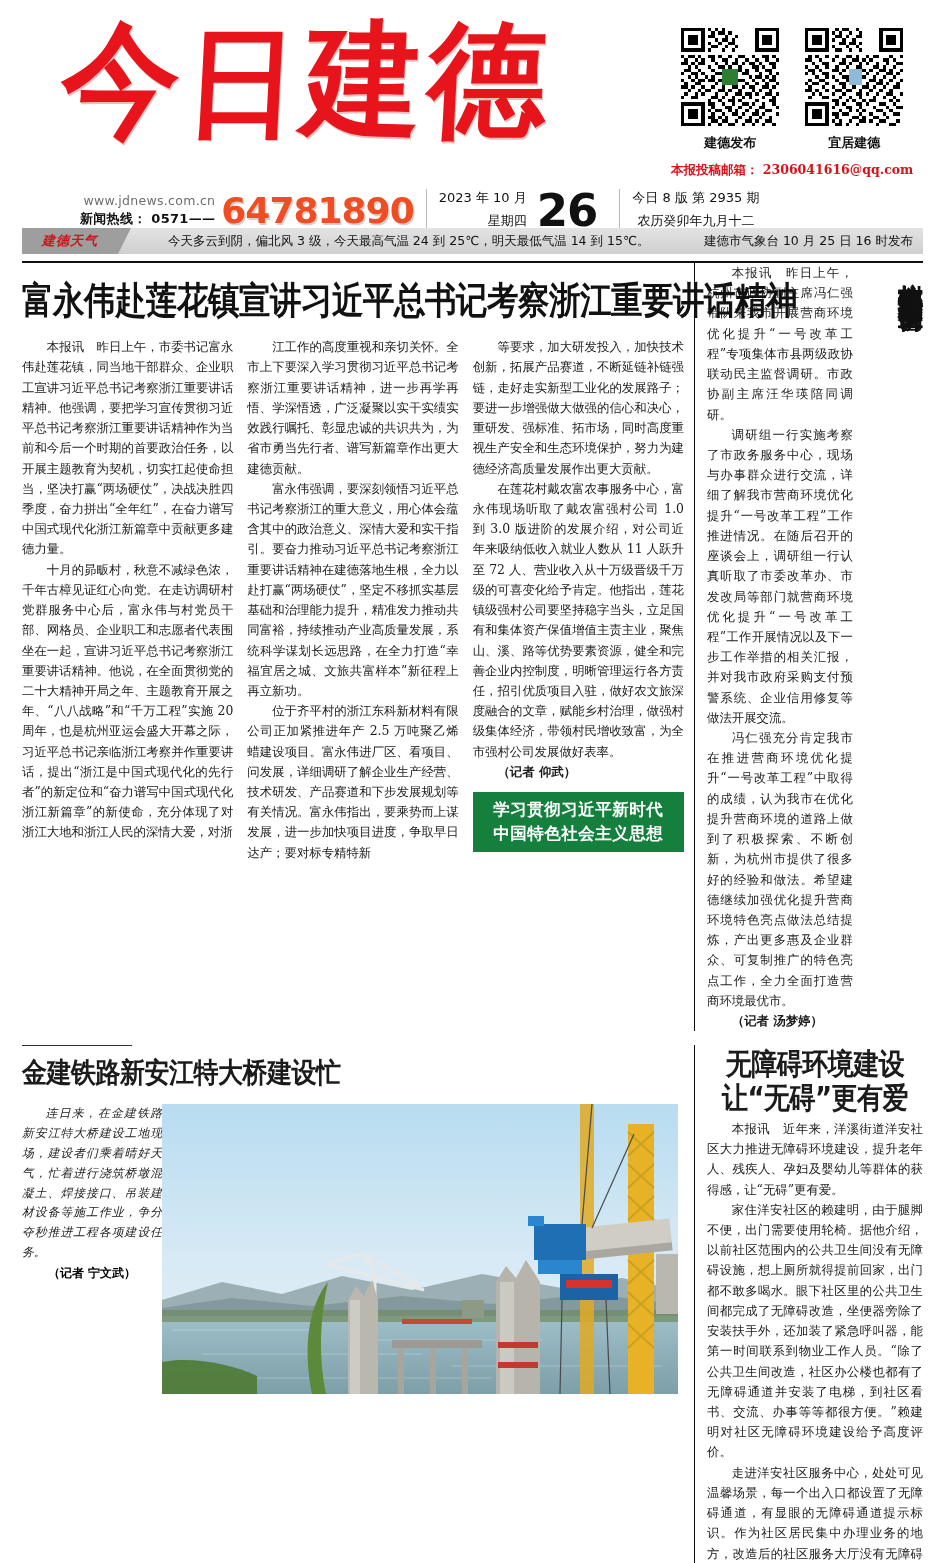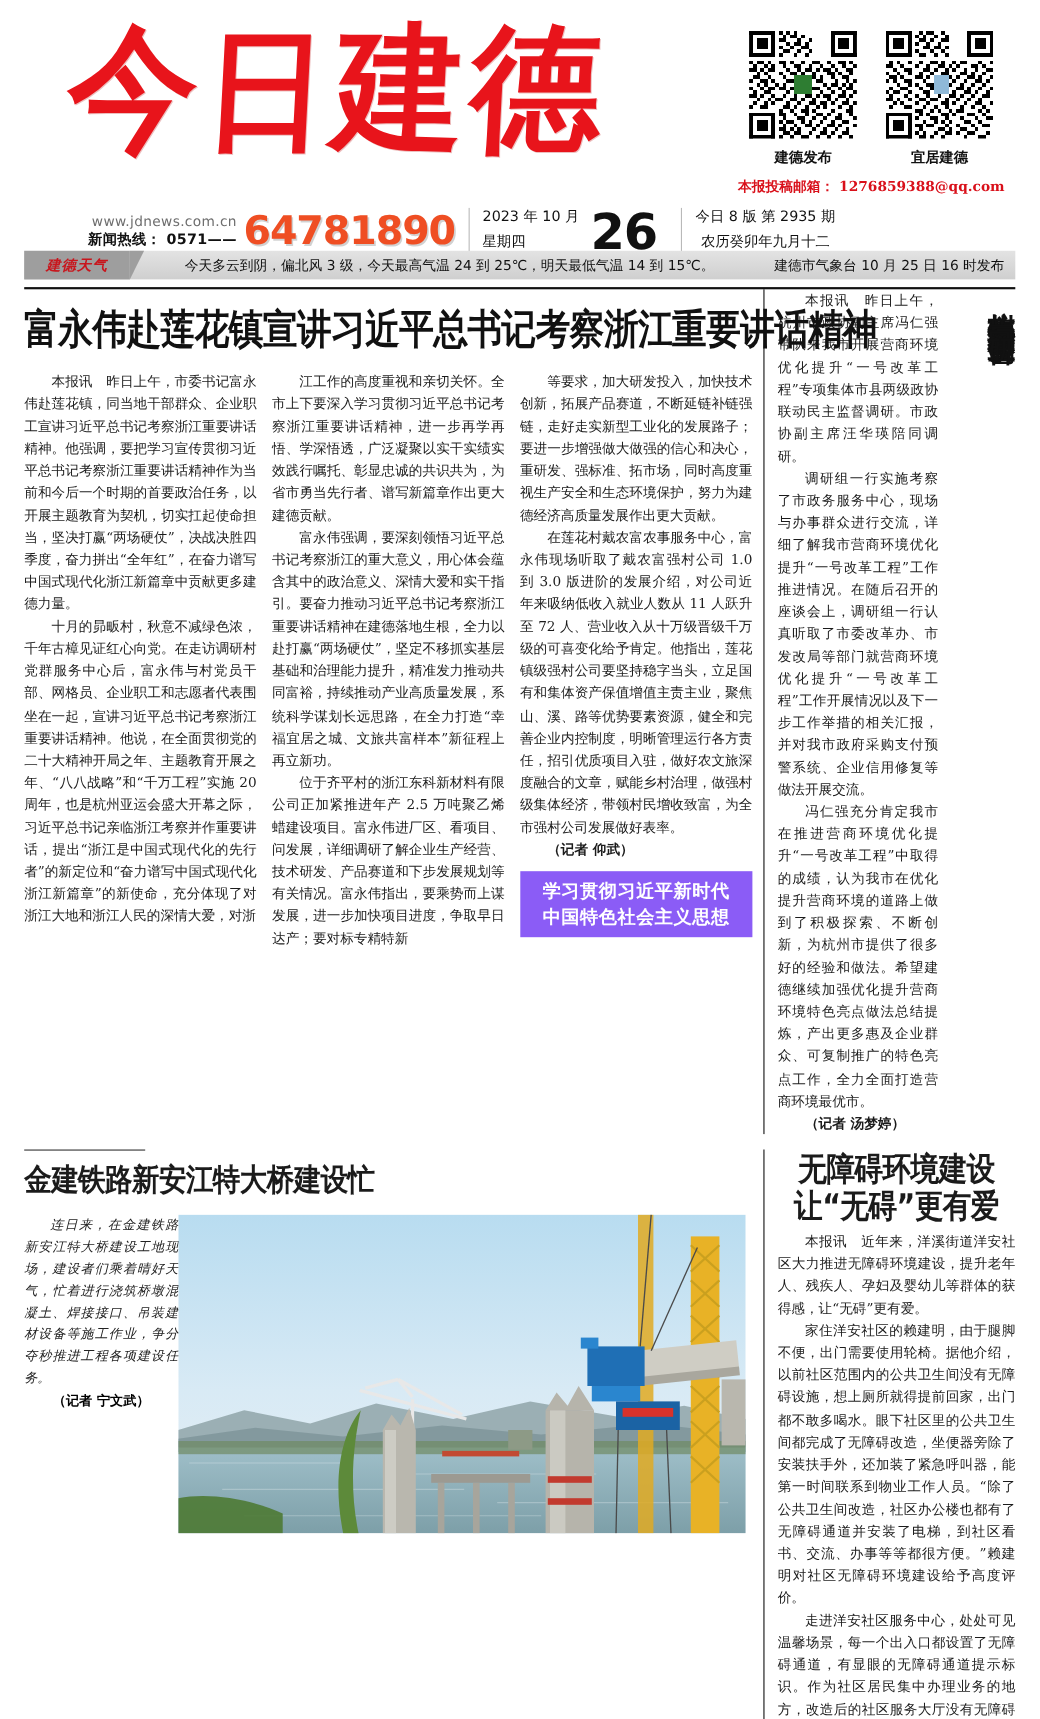--- a/index.html
+++ b/index.html
@@ -33,21 +33,21 @@
   .hot { text-align: right; line-height: 1.45; }
   .hot .web { font-size: 12.5px; color: #6e6e6e; letter-spacing: .3px; }
   .hot .hl { font-size: 13px; color: #111; font-weight: 700; letter-spacing: .3px; }
   .phone {
     font-family: "DejaVu Sans", sans-serif;
     font-size: 36px; font-weight: 800; 
     color: #ef4e23; letter-spacing: -1px; margin-left: 6px;
     text-shadow: 1.5px 1.5px 0 rgba(0,0,0,.18);
   }
   .vsep { width: 1px; height: 42px; background: #b9b9b9; margin: 0 12px; }
-  .datecol { text-align: left; font-size: 13px; line-height: 1.75; color: #111; white-space: nowrap; }
+  .datecol { text-align: right; font-size: 13px; line-height: 1.75; color: #111; white-space: nowrap; }
   .bigday {
     font-size: 45px; font-weight: 800; color: #111; line-height: 1;
     margin: 0 10px; letter-spacing: -1px;
   }
   .issuecol { text-align: center; font-size: 13px; line-height: 1.75; color: #111; white-space: nowrap; }
 
   
   .qr-block { margin-left: auto; text-align: center; padding-top: 10px; width: 262px; }
   .qr-row { display: flex; gap: 26px; justify-content: center; }
   .qr-item { text-align: center; }
@@ -100,21 +100,21 @@
     font-family: "DejaVu Serif", "Liberation Serif", serif;
     font-size: 12.4px; line-height: 1.63; color: #1b1b1b;
     text-align: justify; text-justify: inter-ideograph;
     text-indent: 2em; margin-bottom: 0;
   }
   .lead-in { font-weight: 800; font-family: "DejaVu Sans", sans-serif; }
   .byline { text-align: right; font-weight: 800; font-family: "DejaVu Sans", sans-serif; font-size: 12.4px; }
 
   
   .slogan {
-    background: #8b5cf6; color: #fff; text-align: center;
+    background: #15803d; color: #fff; text-align: center;
     font-weight: 800; font-size: 16.5px; line-height: 1.45;
     padding: 6px 4px; margin-top: 10px; letter-spacing: .5px;
   }
 
   
   .vert-wrap { display: flex; gap: 8px; }
   .vert-text { width: 150px; }
   .vert-title {
     width: 64px; font-family: "DejaVu Sans", sans-serif;
     font-size: 25px; font-weight: 800; color: #111;
@@ -614,21 +614,21 @@
                     <rect x="25" y="28" width="2" height="1"></rect>
                 </g>
                 <rect x="13" y="12" width="4" height="5" fill="#8fb9d8"></rect>
               </svg>
             </div>
             <div class="qr-cap">宜居建德</div>
           </div>
         </div>
         <div class="mail">
           <span class="lbl">本报投稿邮箱：</span>
-          <span class="addr">1276859388@qq.com</span>
+          <span class="addr">2306041616@qq.com</span>
         </div>
       </div>
     </div>
 
     <div class="infobar">
       <div class="hot">
         <div class="web">www.jdnews.com.cn</div>
         <div class="hl">新闻热线： 0571——</div>
       </div>
       <div class="phone">64781890</div>

